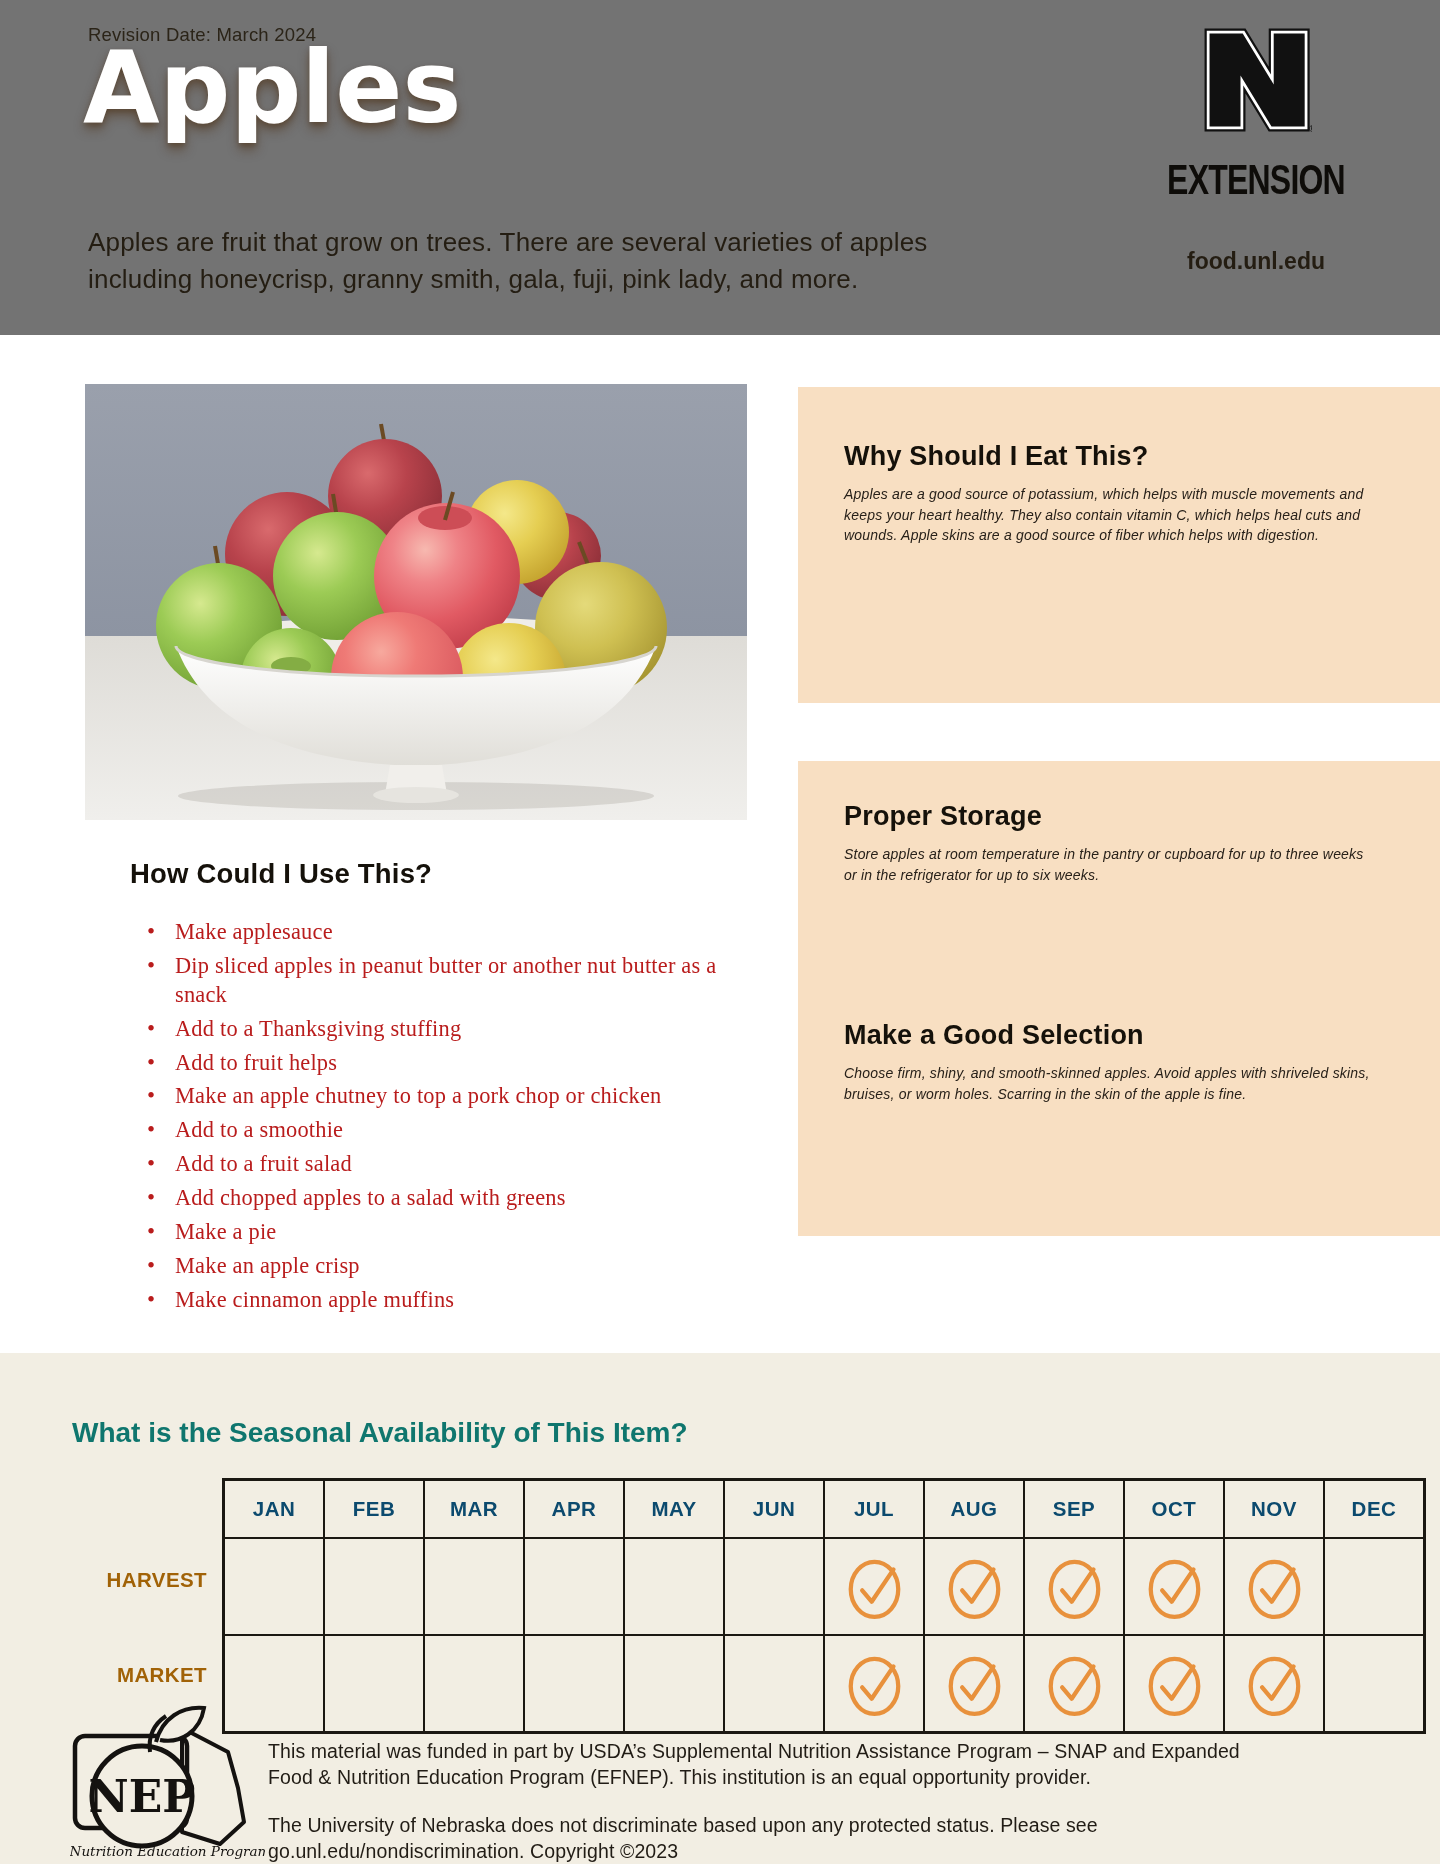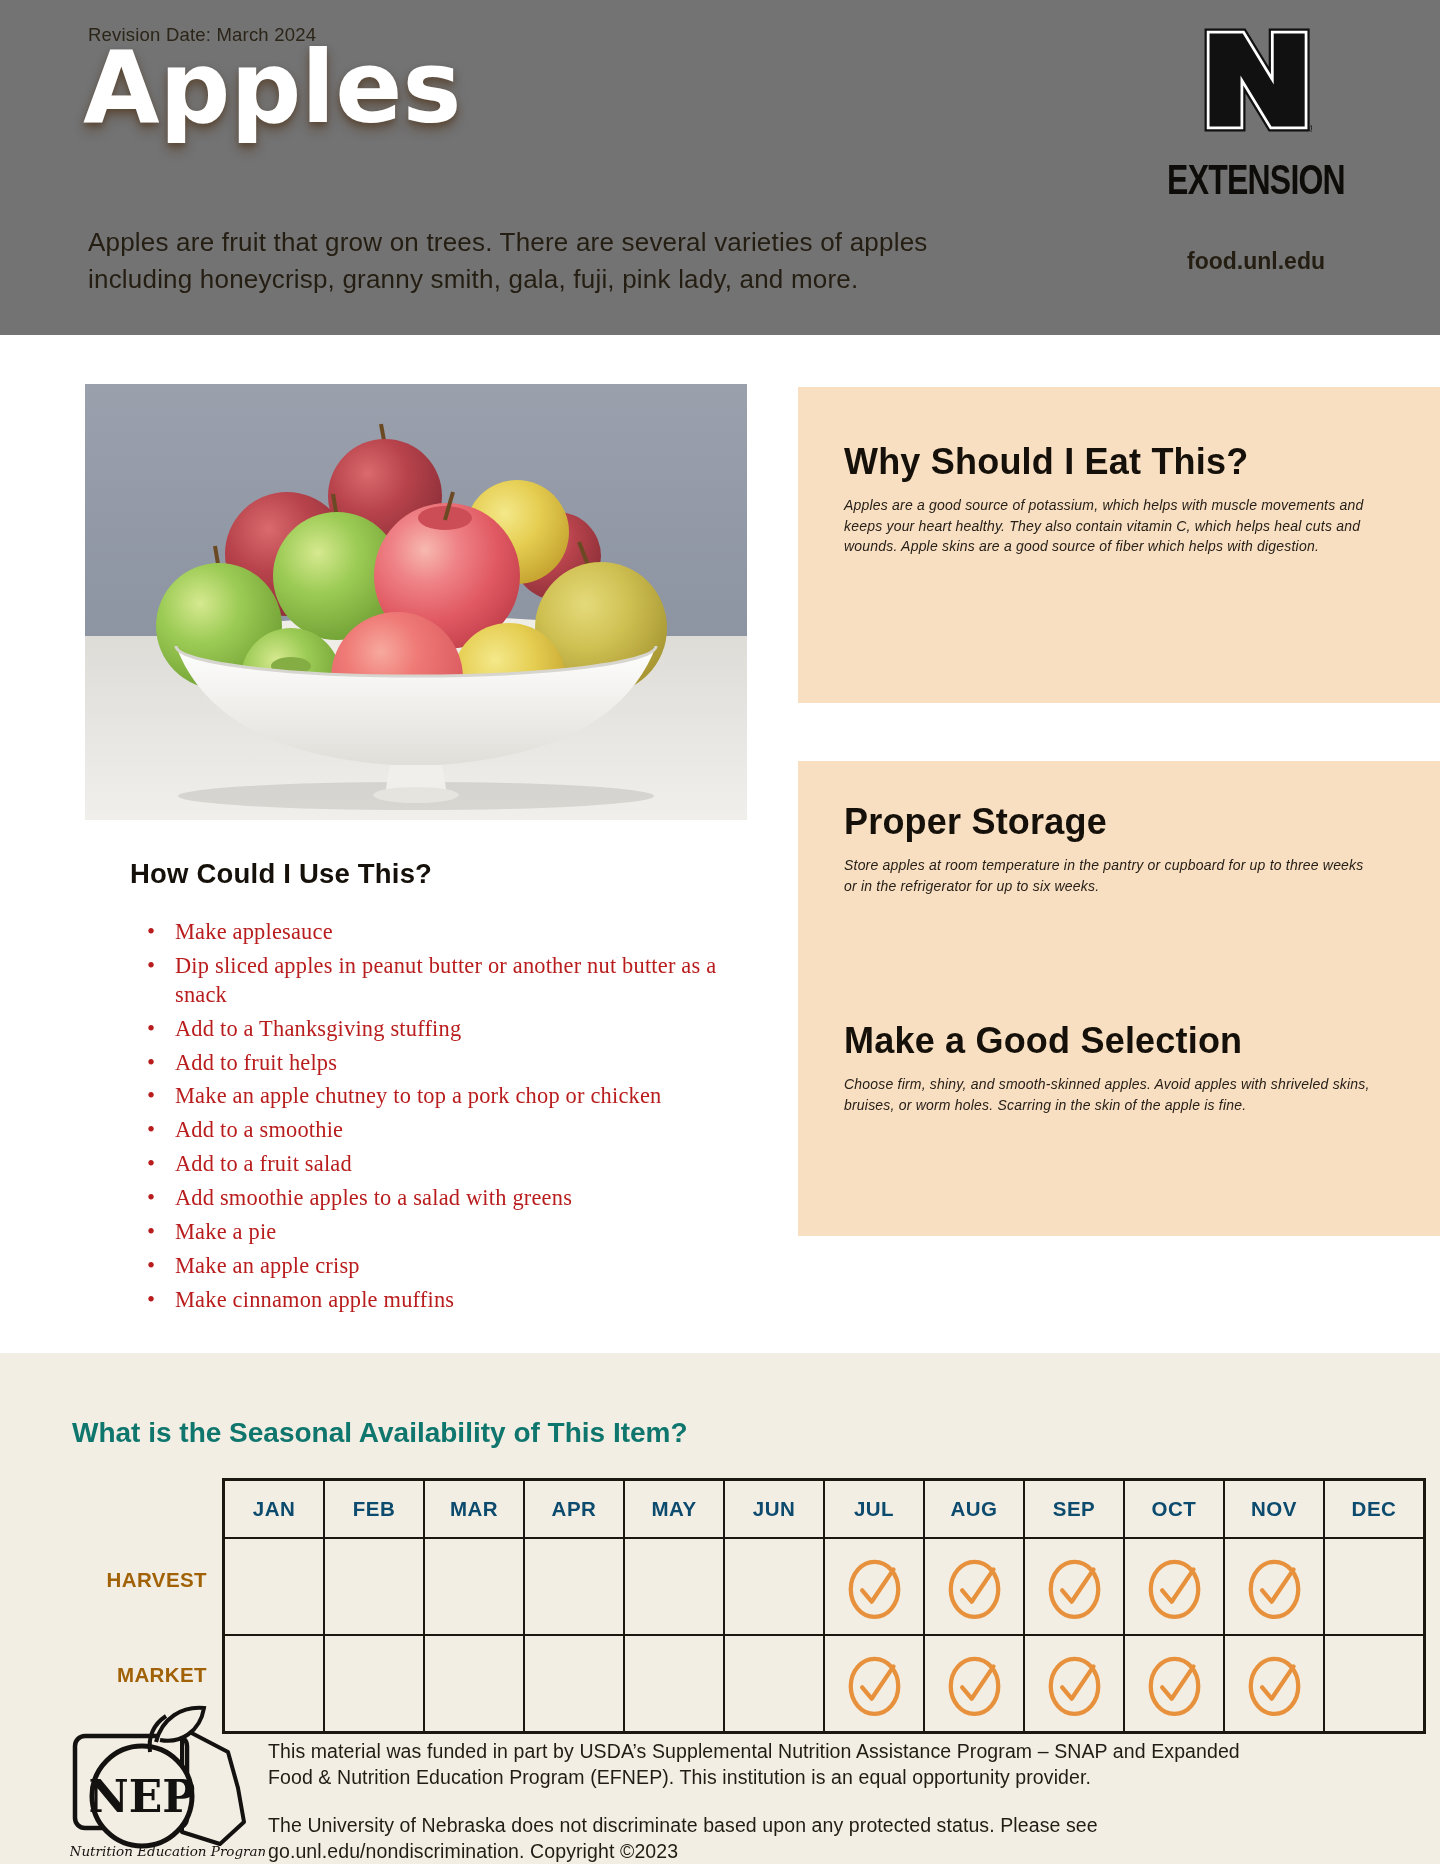--- a/index.html
+++ b/index.html
@@ -32,21 +32,21 @@
     position:absolute;left:145px;top:918px;width:600px;margin:0;padding:0;list-style:none;
     font-size:22.4px;line-height:1.29;color:#b91c1c;letter-spacing:.2px;font-family:Liberation Serif, serif;
   }
   .use-list li{position:relative;padding-left:30px;margin-bottom:5px;}
   .use-list li::before{content:"•";position:absolute;left:2px;top:-1px;font-size:23px;}
   
   .info-box{position:absolute;left:798px;width:642px;background:#F8DFC2;box-sizing:border-box;padding:40px 62px 0 46px;}
   .box-1{top:387px;height:316px;padding-top:54px;}
   .box-2{top:733px;height:241px;margin-top:28px;}
   .box-3{top:980px;height:256px;}
-  .info-box h3{margin:0 0 12px 0;font-size:36px;font-weight:800;color:#15110a;letter-spacing:.2px;}
+  .info-box h3{margin:0 0 12px 0;font-size:27px;font-weight:800;color:#15110a;letter-spacing:.2px;}
   .info-box p{margin:0;font-size:14px;line-height:1.47;color:#272019;letter-spacing:.2px;font-style:italic;}
   
   .seasonal{position:absolute;left:0;top:1353px;width:1440px;height:511px;background:#F2EEE3;}
   .seasonal-heading{position:absolute;left:72px;top:64px;margin:0;font-size:28px;font-weight:800;color:#0f766e;}
   .season-table{position:absolute;left:222px;top:125px;border-collapse:collapse;border:3px solid #1b1812;}
   .season-table th{
     width:96px;height:54px;border:2px solid #1b1812;
     font-size:20.5px;font-weight:800;letter-spacing:.5px;color:#0c4a6e;text-align:center;
   }
   .season-table td{width:96px;height:95px;border:2px solid #1b1812;text-align:center;vertical-align:middle;padding:0;}
@@ -164,21 +164,21 @@
 
   <h2 class="use-heading">How Could I Use This?</h2>
   <ul class="use-list">
       <li>Make applesauce</li>
       <li>Dip sliced apples in peanut butter or another nut butter as a snack</li>
       <li>Add to a Thanksgiving stuffing</li>
       <li>Add to fruit helps</li>
       <li>Make an apple chutney to top a pork chop or chicken</li>
       <li>Add to a smoothie</li>
       <li>Add to a fruit salad</li>
-      <li>Add smoothie apples to a salad with greens</li>
+      <li>Add chopped apples to a salad with greens</li>
       <li>Make a pie</li>
       <li>Make an apple crisp</li>
       <li>Make cinnamon apple muffins</li>
     </ul>
 
   <section class="info-box box-1">
     <h3>Why Should I Eat This?</h3>
     <p>Apples are a good source of potassium, which helps with muscle movements and keeps your heart healthy. They also contain vitamin C, which helps heal cuts and wounds. Apple skins are a good source of fiber which helps with digestion.</p>
   </section>
   <section class="info-box box-2">

